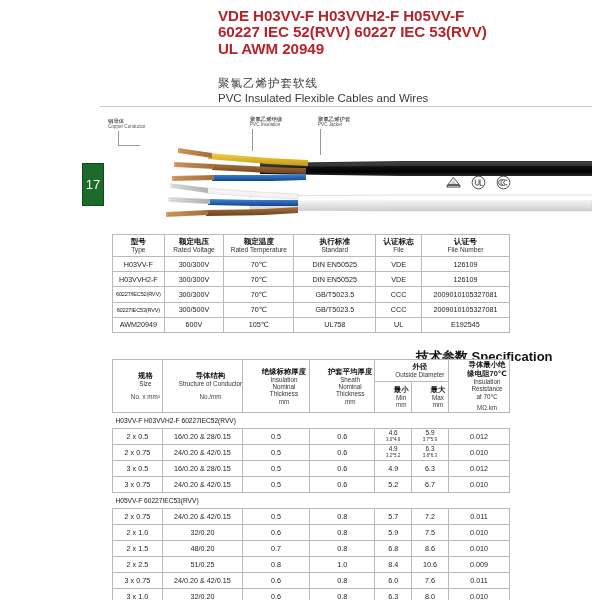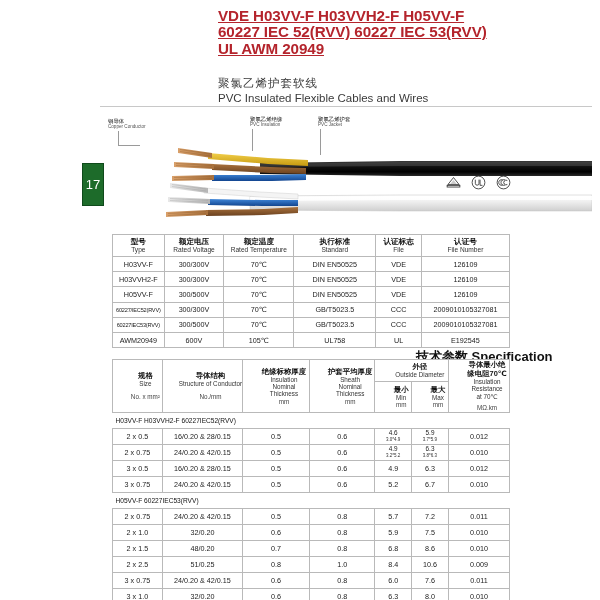--- a/index.html
+++ b/index.html
@@ -13,21 +13,21 @@
   }
   .page{position:absolute;inset:0;}
 
   
   .header{
     position:absolute;left:100px;top:8px;width:492px;height:98px;
     border-bottom:1px solid #c8c8c8;
   }
   .h-red{
     color:#b4242c;font-weight:bold;font-size:15.2px;line-height:16.4px;
-    letter-spacing:-0.1px;white-space:nowrap;text-decoration:underline;
+    letter-spacing:-0.1px;white-space:nowrap;
   }
   .h-red .l1{padding-left:118px;}
   .h-red .l2{padding-left:118px;}
   .h-red .l3{padding-left:118px;}
   .h-cn{padding-left:118px;font-size:11.5px;color:#3a3a3a;margin-top:19px;letter-spacing:1px;}
   .h-en{padding-left:118px;font-size:11.5px;color:#3a3a3a;margin-top:1px;}
 
   
   .sidetab{
     position:absolute;left:82px;top:163px;width:20px;height:41px;
@@ -275,28 +275,20 @@
         </tr>
         <tr>
           <td>H03VVH2-F</td>
           <td>300/300V</td>
           <td>70℃</td>
           <td>DIN EN50525</td>
           <td>VDE</td>
           <td>126109</td>
         </tr>
         <tr>
-          <td>H05VV-F</td>
-          <td>300/500V</td>
-          <td>70℃</td>
-          <td>DIN EN50525</td>
-          <td>VDE</td>
-          <td>126109</td>
-        </tr>
-        <tr>
           <td class="tiny">60227/IEC52(RVV)</td>
           <td>300/300V</td>
           <td>70℃</td>
           <td>GB/T5023.5</td>
           <td>CCC</td>
           <td>2009010105327081</td>
         </tr>
         <tr>
           <td class="tiny">60227IEC53(RVV)</td>
           <td>300/500V</td>

